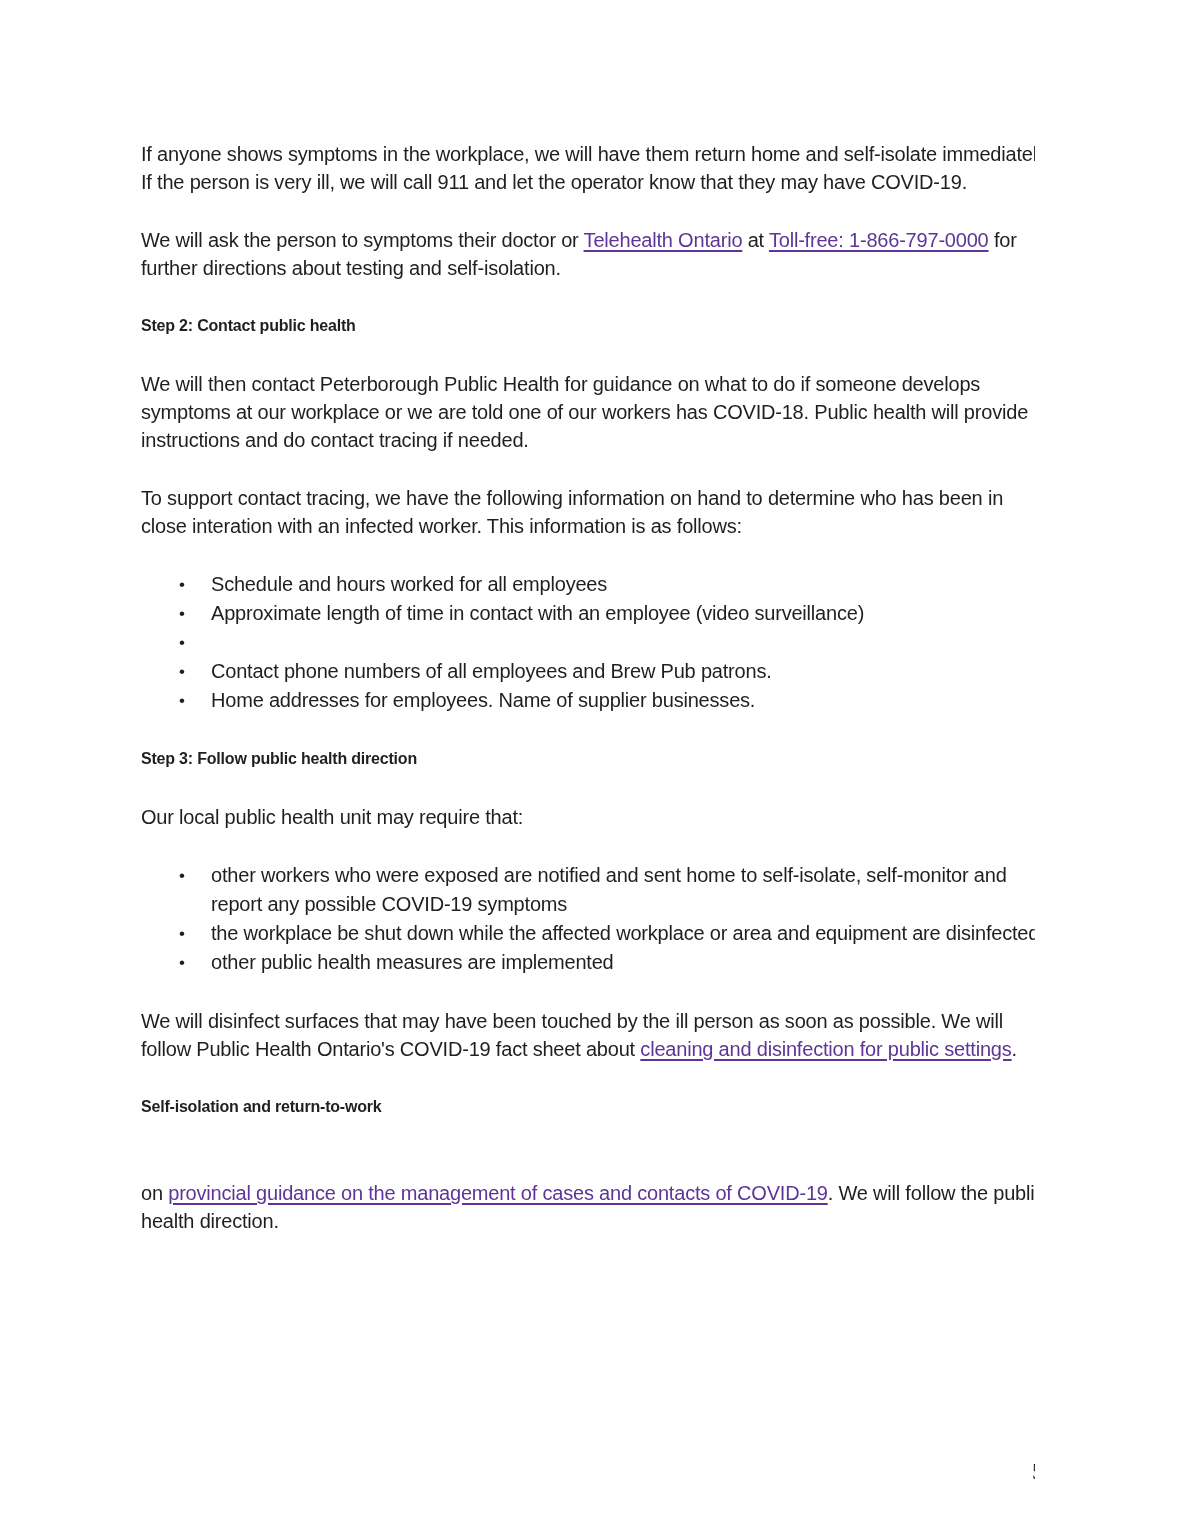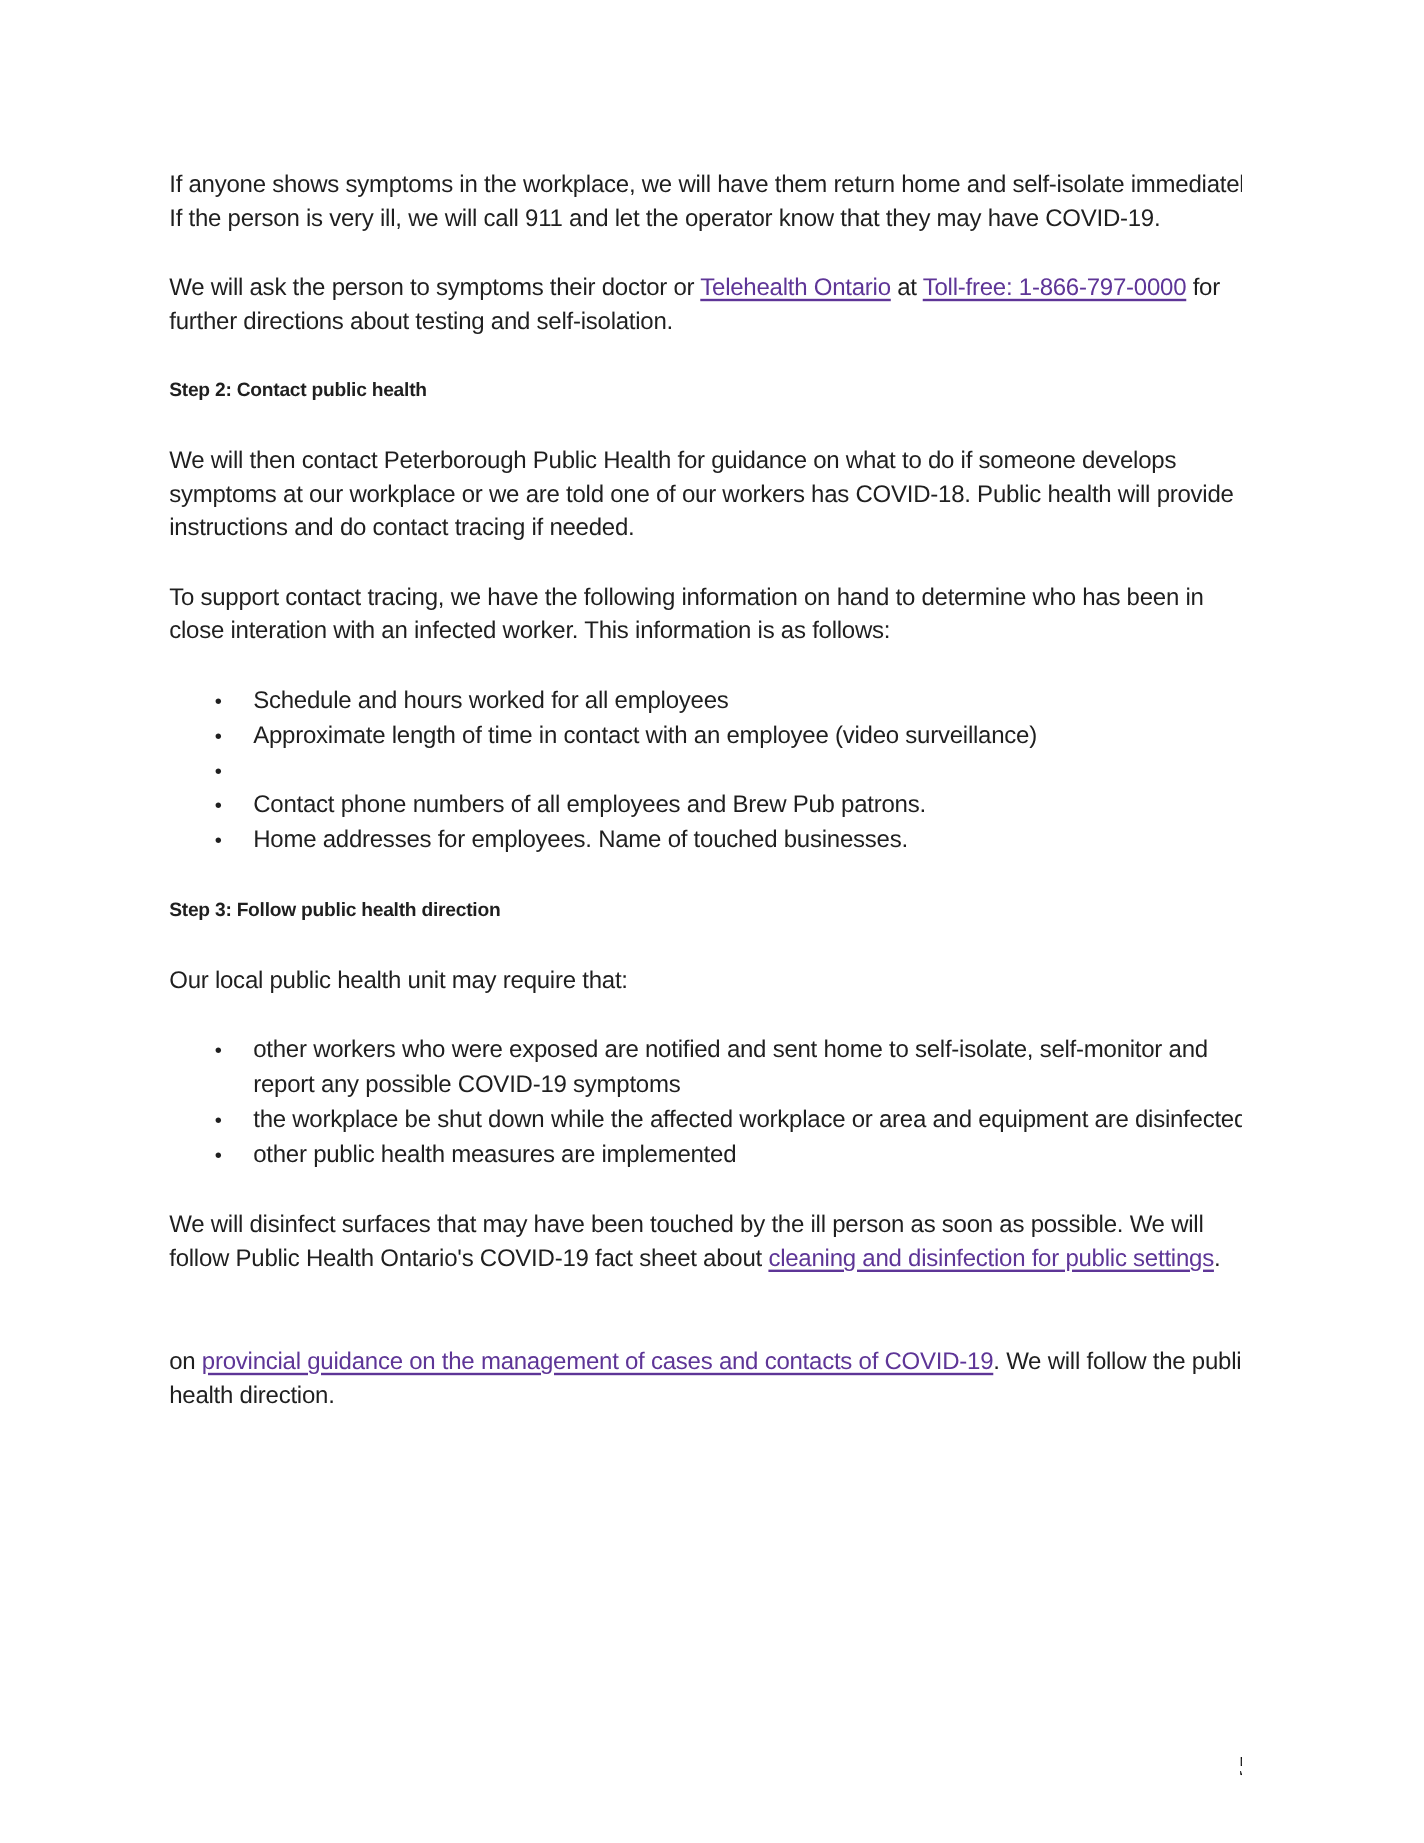--- a/index.html
+++ b/index.html
@@ -101,21 +101,21 @@
         </li>
       <li>
           <span class="bullet">•</span>
         </li>
       <li>
           <span class="bullet">•</span>
           <span>Contact phone numbers of all employees and Brew Pub patrons.</span>
         </li>
       <li>
           <span class="bullet">•</span>
-          <span>Home addresses for employees. Name of touched businesses.</span>
+          <span>Home addresses for employees. Name of supplier businesses.</span>
         </li>
     </ul>
 
     <div class="heading">Step 3: Follow public health direction</div>
 
     <p>Our local public health unit may require that:</p>
 
     <ul class="doc-list">
       <li>
           <span class="bullet">•</span>
@@ -126,19 +126,20 @@
           <span>the workplace be shut down while the affected workplace or area and equipment are disinfected</span>
         </li>
       <li>
           <span class="bullet">•</span>
           <span>other public health measures are implemented</span>
         </li>
     </ul>
 
     <p><span>We will disinfect surfaces that may have been touched by the ill person as soon as possible. We will follow Public Health Ontario's COVID-19 fact sheet about </span><a class="doc-link">cleaning and disinfection for public settings</a><span>.</span></p>
 
+    <div class="heading">Self-isolation and return-to-work</div>
 
     <p><br><span>on </span><a class="doc-link">provincial guidance on the management of cases and contacts of COVID-19</a><span>. We will follow the public health direction.</span></p>
 
   </div>
 
   <div class="page-number">5</div>
 </div>
 
 </body></html>

